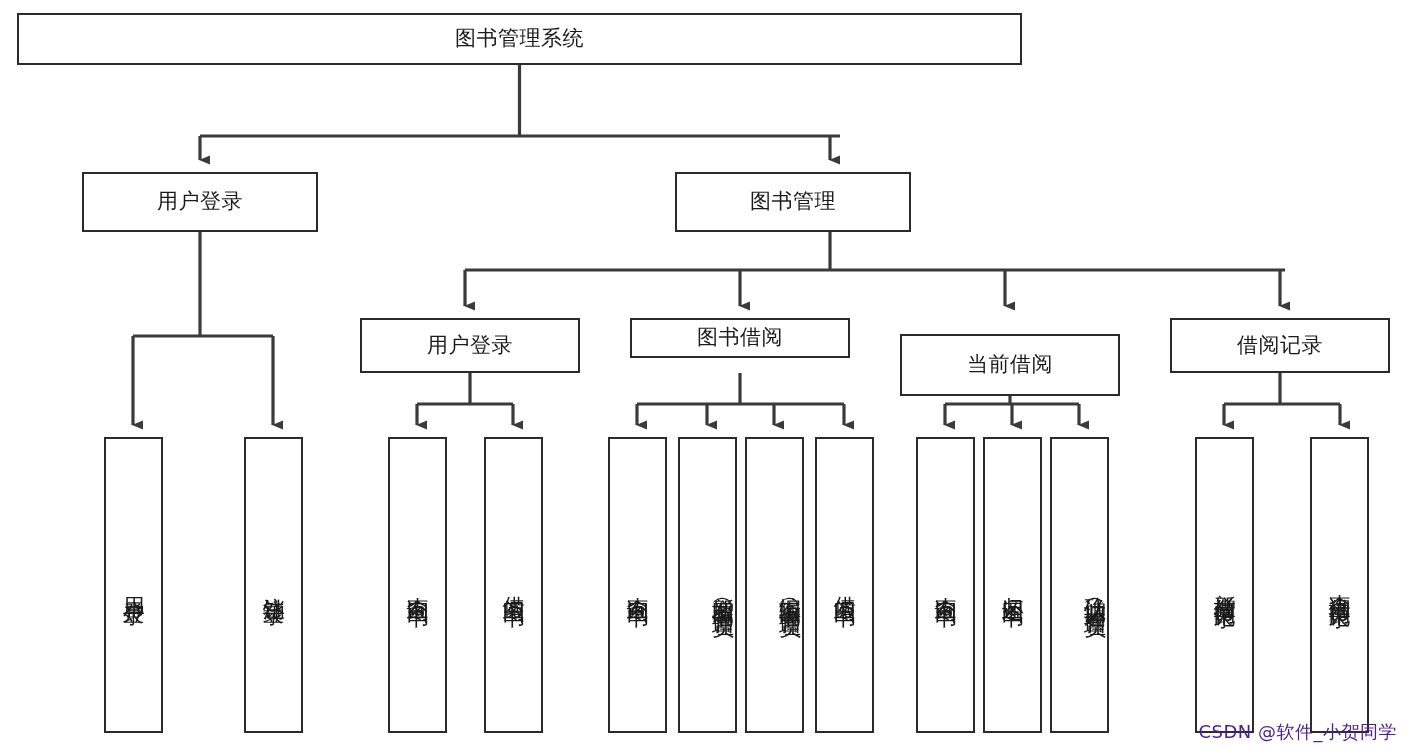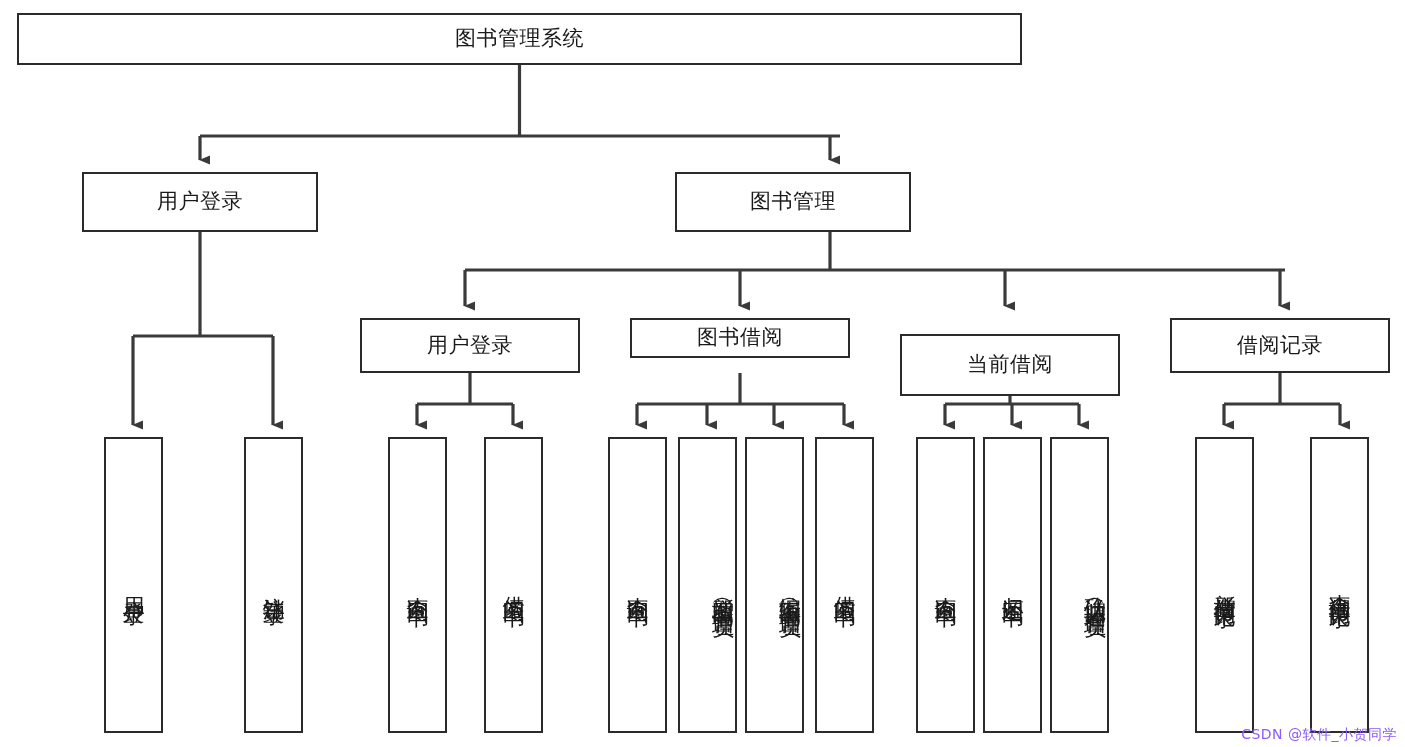--- a/index.html
+++ b/index.html
@@ -70,22 +70,22 @@
     left: 0;
     top: 0;
     width: 1405px;
     height: 747px;
     pointer-events: none;
   }
   #watermark {
     position: absolute;
     right: 8px;
     bottom: 3px;
-    font-size: 14px;
-    color: #8b5cf6;
+    font-size: 18px;
+    color: #4c1d95;
     white-space: nowrap;
     letter-spacing: 0.5px;
   }
 </style>
 </head>
 <body>
 
 <div id="diagram-root">
 
   <svg id="connectors" viewBox="0 0 1405 747" width="1405" height="747">

